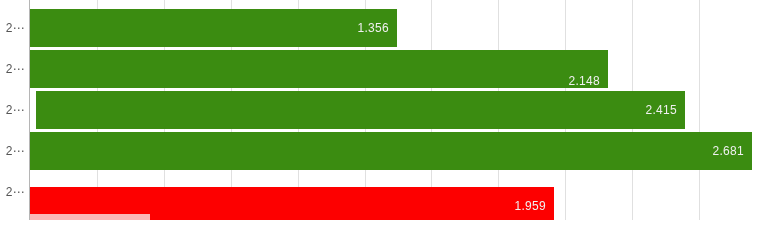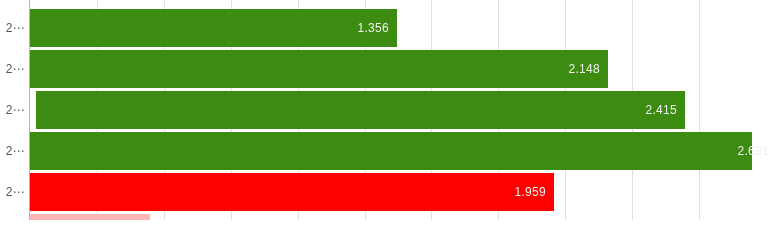--- a/index.html
+++ b/index.html
@@ -103,31 +103,31 @@
         <div class="gridline" style="left: 602px; background: rgb(224, 224, 224);"></div>
         <div class="gridline" style="left: 669px; background: rgb(224, 224, 224);"></div>
       </div>
     <div id="bars-layer">
         <div class="bar-row" style="top: 9px; height: 38px; width: 662px;">
           <div class="bar" style="width: 367px; background: rgb(59, 140, 17);"></div>
           <div class="bar-value-label" style="left: 359px; transform: translate(-100%, -50%); color: rgb(240, 240, 240);">1.356</div>
         </div>
         <div class="bar-row" style="top: 50px; height: 38px; width: 738px;">
           <div class="bar" style="width: 578px; background: rgb(59, 140, 17);"></div>
-          <div class="bar-value-label" style="left: 570px; transform: translate(-100%, -50%); color: rgb(240, 240, 240);">2.148</div>
+          <div class="bar-value-label" style="left: 570px; transform: translate(-100%, -50%); color: rgb(240, 240, 240); margin-top: 12px;">2.148</div>
         </div>
         <div class="bar-row" style="top: 91px; height: 38px; width: 738px; margin-left: 6px;">
           <div class="bar" style="width: 649px; background: rgb(59, 140, 17);"></div>
           <div class="bar-value-label" style="left: 641px; transform: translate(-100%, -50%); color: rgb(240, 240, 240);">2.415</div>
         </div>
         <div class="bar-row" style="top: 132px; height: 38px; width: 738px;">
           <div class="bar" style="width: 722px; background: rgb(59, 140, 17);"></div>
-          <div class="bar-value-label" style="left: 739px; transform: translate(-100%, -50%); color: rgb(240, 240, 240);">2.681</div>
+          <div class="bar-value-label" style="left: 714px; transform: translate(-100%, -50%); color: rgb(240, 240, 240);">2.681</div>
         </div>
-        <div class="bar-row" style="top: 173px; height: 38px; width: 738px;">
+        <div class="bar-row" style="top: 187px; height: 38px; width: 738px;">
           <div class="bar" style="width: 524px; background: rgb(253, 0, 0);"></div>
           <div class="bar-value-label" style="left: 516px; transform: translate(-100%, -50%); color: rgb(240, 240, 240);">1.959</div>
         </div>
         <div class="bar-row" style="top: 214px; height: 38px; width: 738px;">
           <div class="bar" style="width: 120px; background: rgb(252, 182, 182);"></div>
         </div>
       </div>
   </div>
 
   <div id="axis-line"></div>

